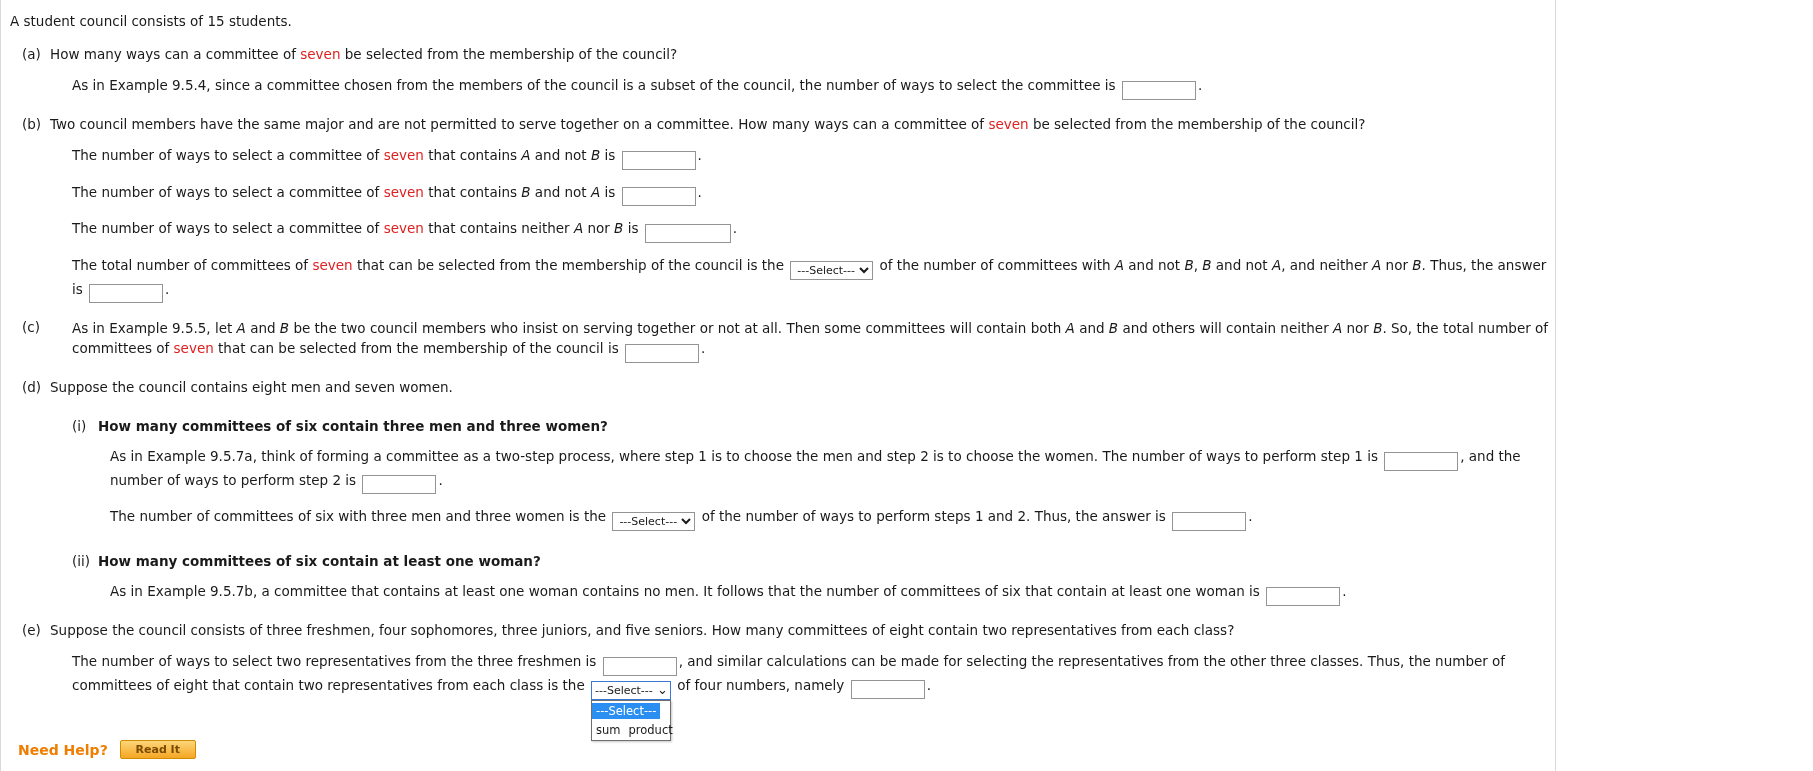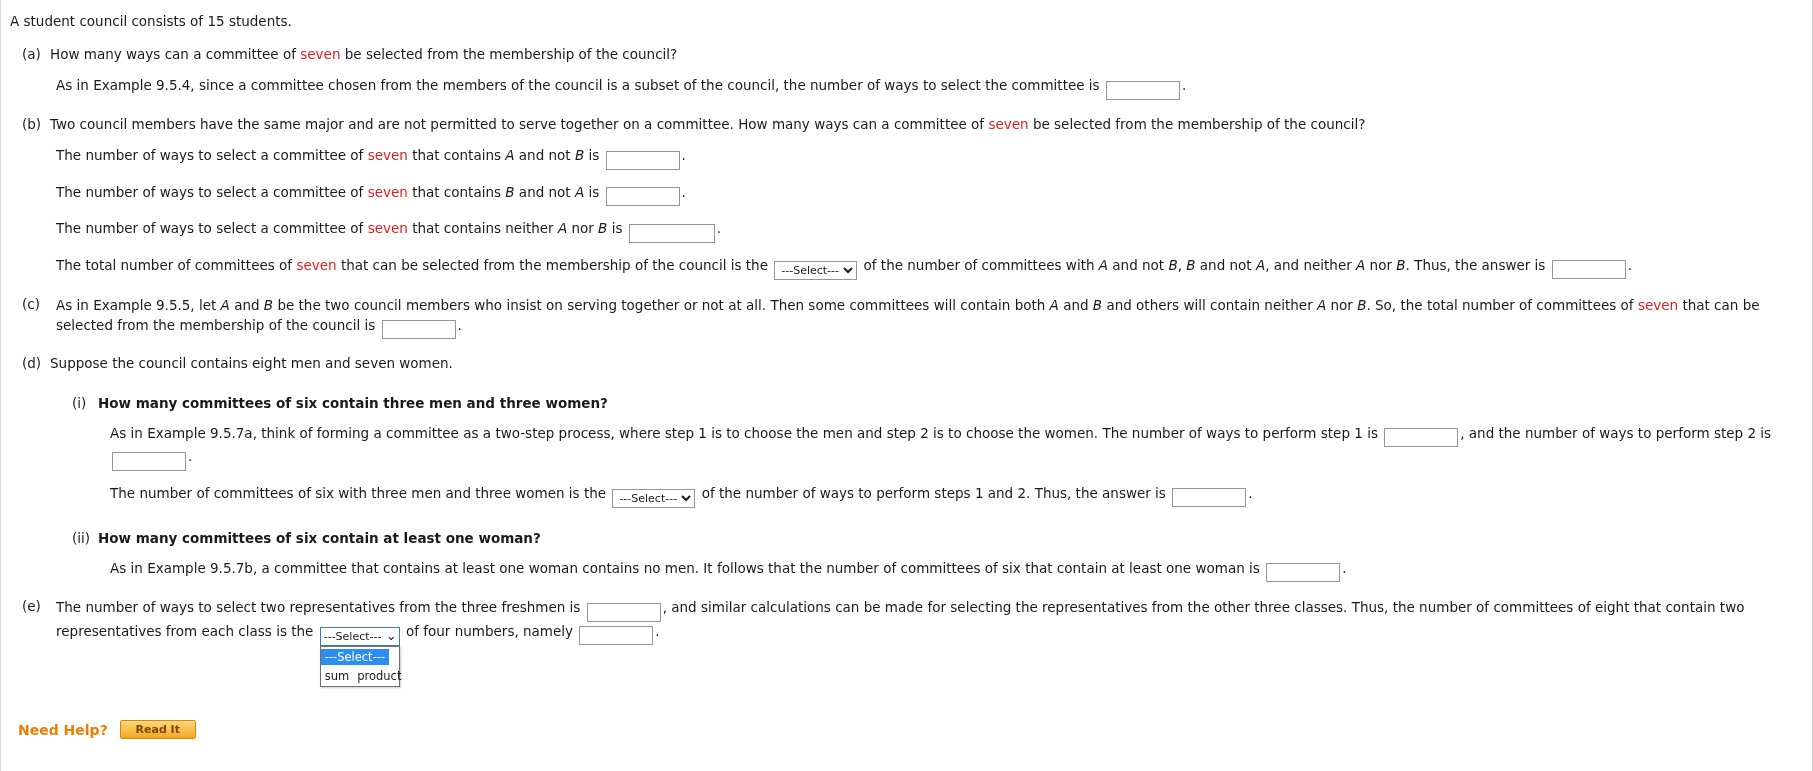--- a/index.html
+++ b/index.html
@@ -12,21 +12,21 @@
     width: 1813px;
     height: 771px;
     font-family: "DejaVu Sans", "Liberation Sans", sans-serif;
     font-size: 13.5px;
     color: #1a1a1a;
     overflow: hidden;
     position: relative;
   }
   .page {
     position: relative;
-    width: 1813px;
+    width: 1556px;
     height: 771px;
     padding: 6px 0 0 0;
   }
   
   .edge-line {
     position: absolute;
     top: 0;
     width: 1px;
     height: 771px;
     background: #d9d9d9;
@@ -50,21 +50,21 @@
     left: 22px;
     top: 0;
     font-size: 13.5px;
   }
   .part > .q {
     font-size: 13.5px;
     line-height: 1.3;
   }
   .sol {
     margin-top: 13px;
-    margin-left: 6px;
+    margin-left: 22px;
     font-size: 13.5px;
     line-height: 1.45;
   }
 
   .sub {
     position: relative;
     margin-top: 22px;
     padding-left: 48px;
   }
   .sub-label {
@@ -145,21 +145,21 @@
   }
   .combo-opt.selected {
     background: #2a8ff0;
     color: #ffffff;
   }
 
   
   .need-help {
     position: absolute;
     left: 18px;
-    top: 720px;
+    top: 740px;
     display: flex;
     align-items: center;
     z-index: 5;
   }
   .need-help-label {
     color: #ef7d00;
     font-weight: bold;
     font-size: 14px;
     margin-right: 12px;
   }
@@ -225,20 +225,21 @@
 
     <div class="sub">
       <span class="sub-label">(ii)</span>
       <div class="q">How many committees of six contain at least one woman?</div>
       <div class="sol"><span>As in Example 9.5.7b, a committee that contains at least one woman contains no men. It follows that the number of committees of six that contain at least one woman is </span><input class="blank" type="text" value="" style=""><span>.</span></div>
     </div>
   </div>
 
   <div class="part">
     <span class="part-label">(e)</span>
+    <div class="q">Suppose the council consists of three freshmen, four sophomores, three juniors, and five seniors. How many committees of eight contain two representatives from each class?</div>
     <div class="sol"><span>The number of ways to select two representatives from the three freshmen is </span><input class="blank" type="text" value="" style=""><span>, and similar calculations can be made for selecting the representatives from the other three classes. Thus, the number of committees of eight that contain two representatives from each class is the </span><span class="combo-wrap"><span class="combo-box">
             <span>---Select---</span>
             <span class="combo-arrow" style="font-size: 13px; line-height: 10px;">⌄</span>
           </span><span class="combo-list"><span class="combo-opt selected">---Select---</span><span class="combo-opt">sum</span><span class="combo-opt">product</span></span></span><span> of four numbers, namely </span><input class="blank" type="text" value="" style=""><span>.</span></div>
   </div>
 
   <div class="need-help">
     <span class="need-help-label">Need Help?</span>
     <span class="read-it-btn">Read It</span>
   </div>

